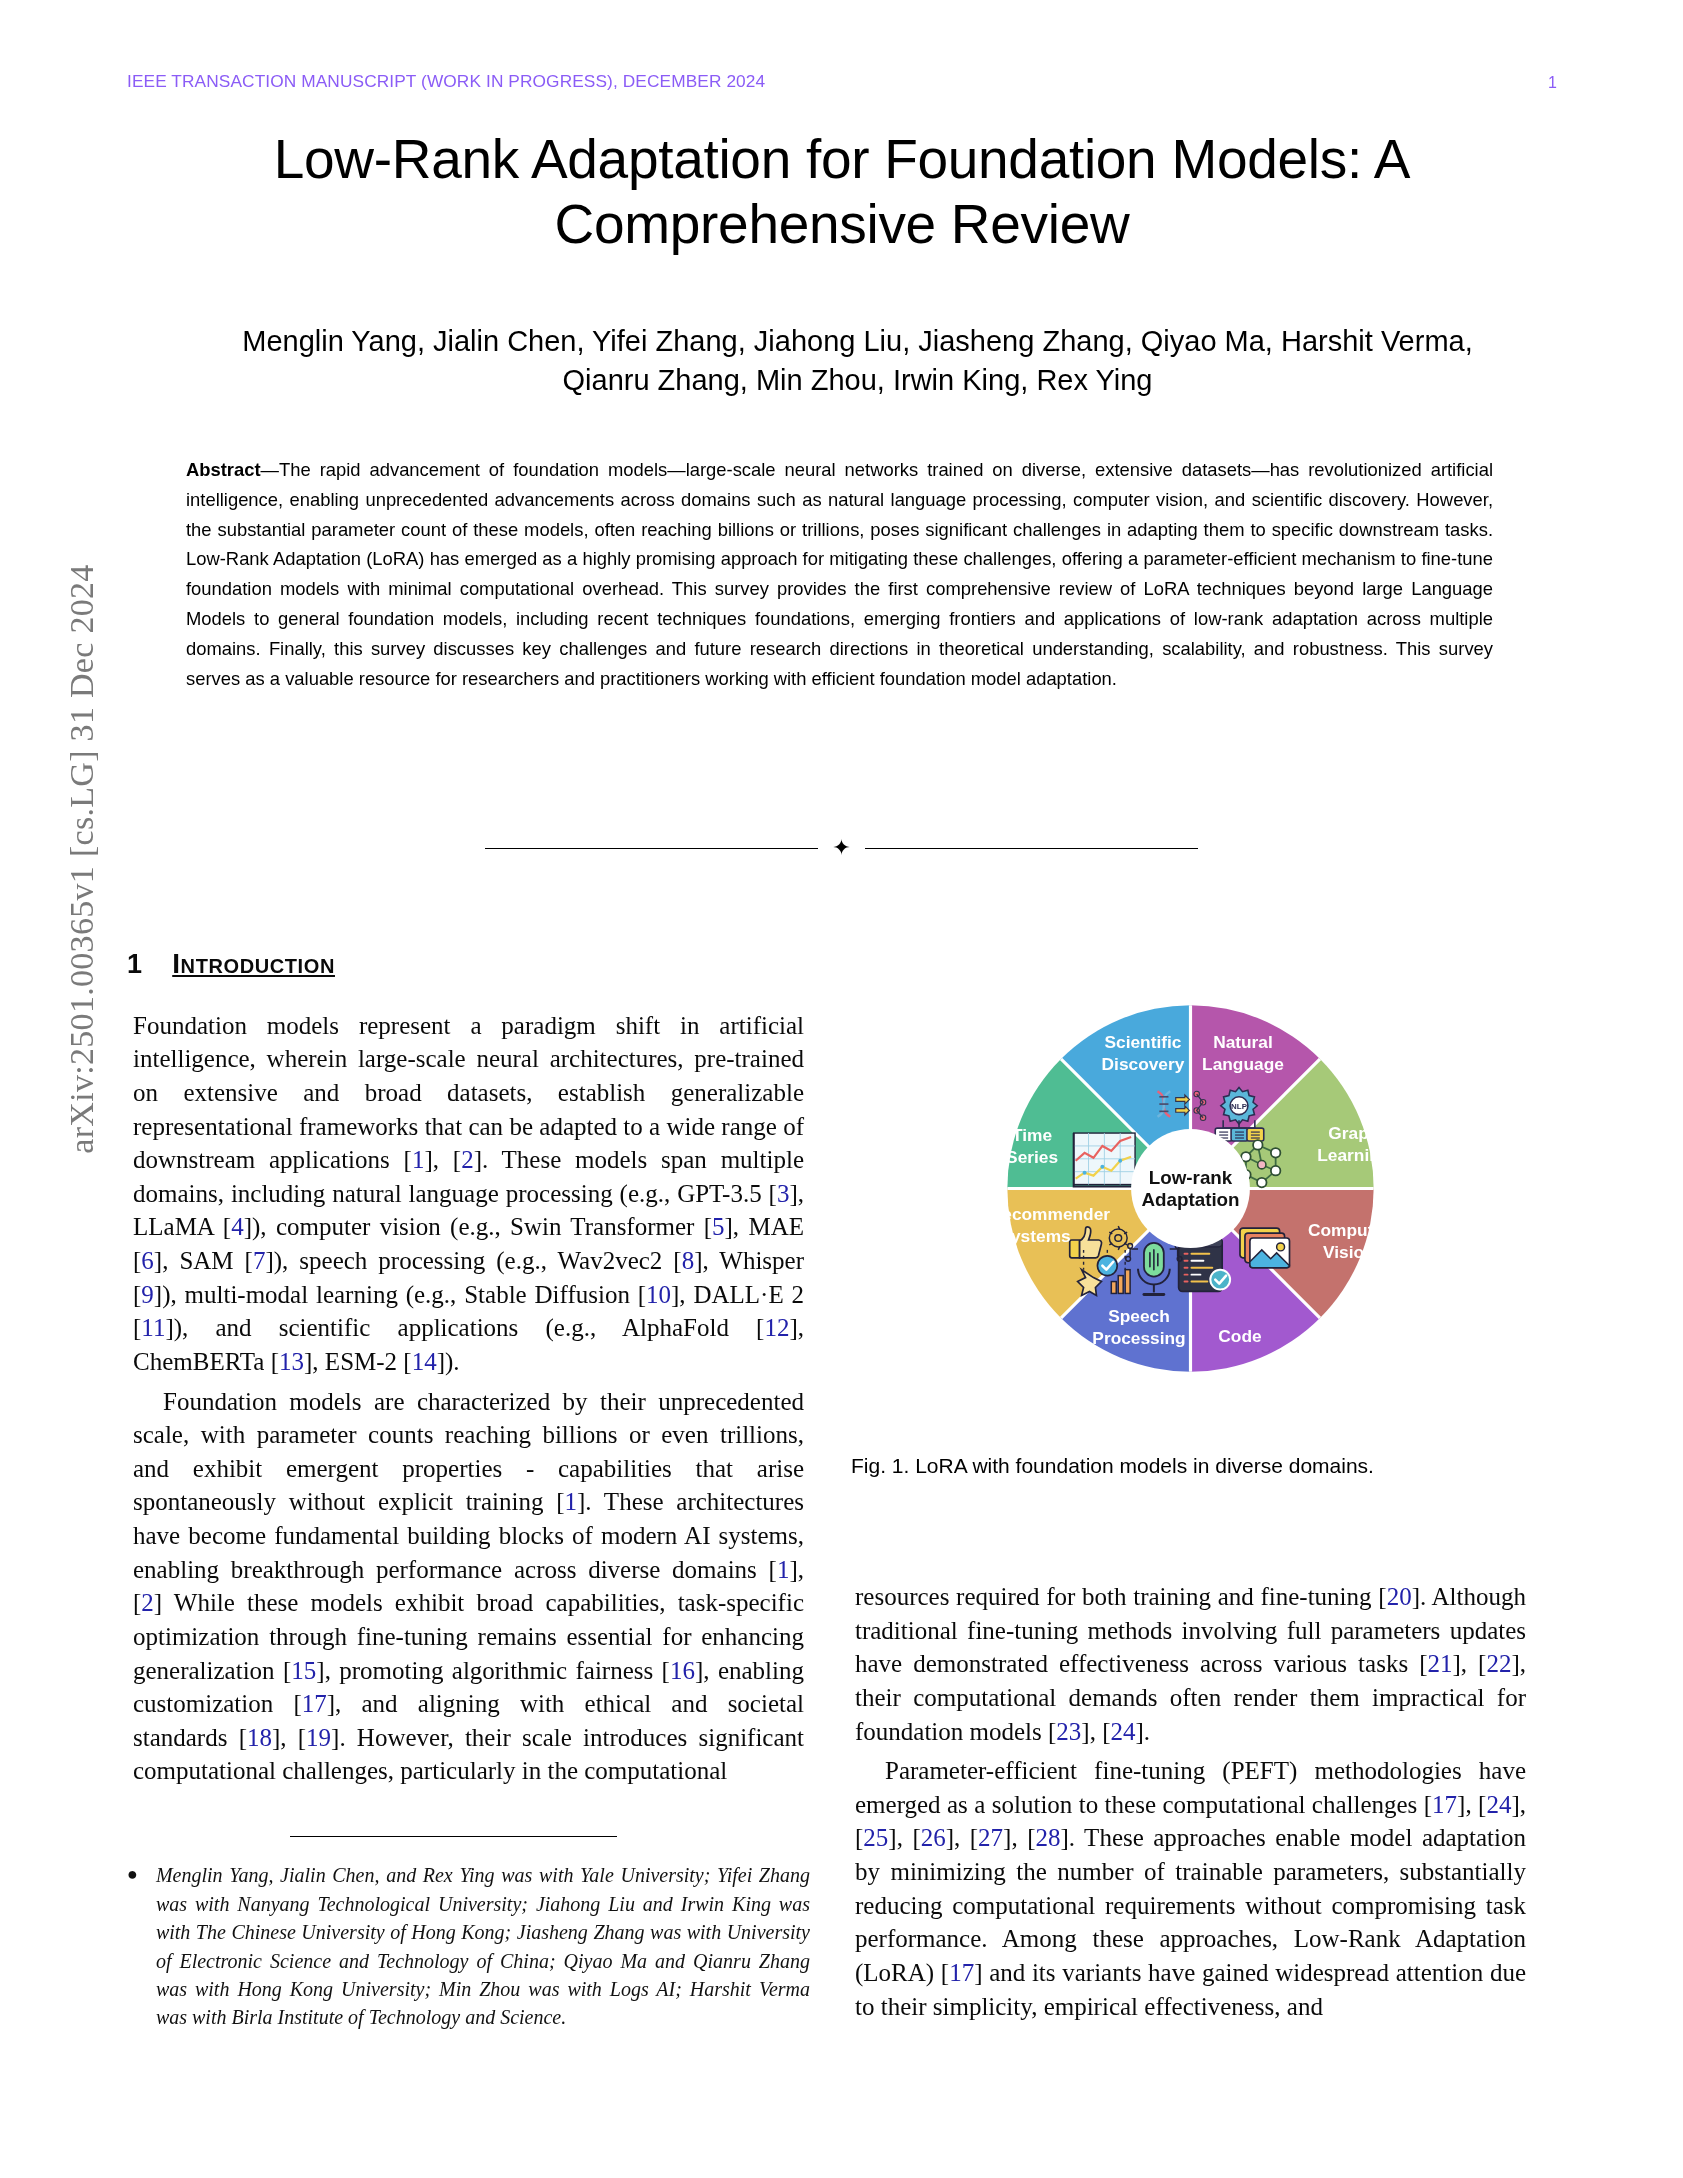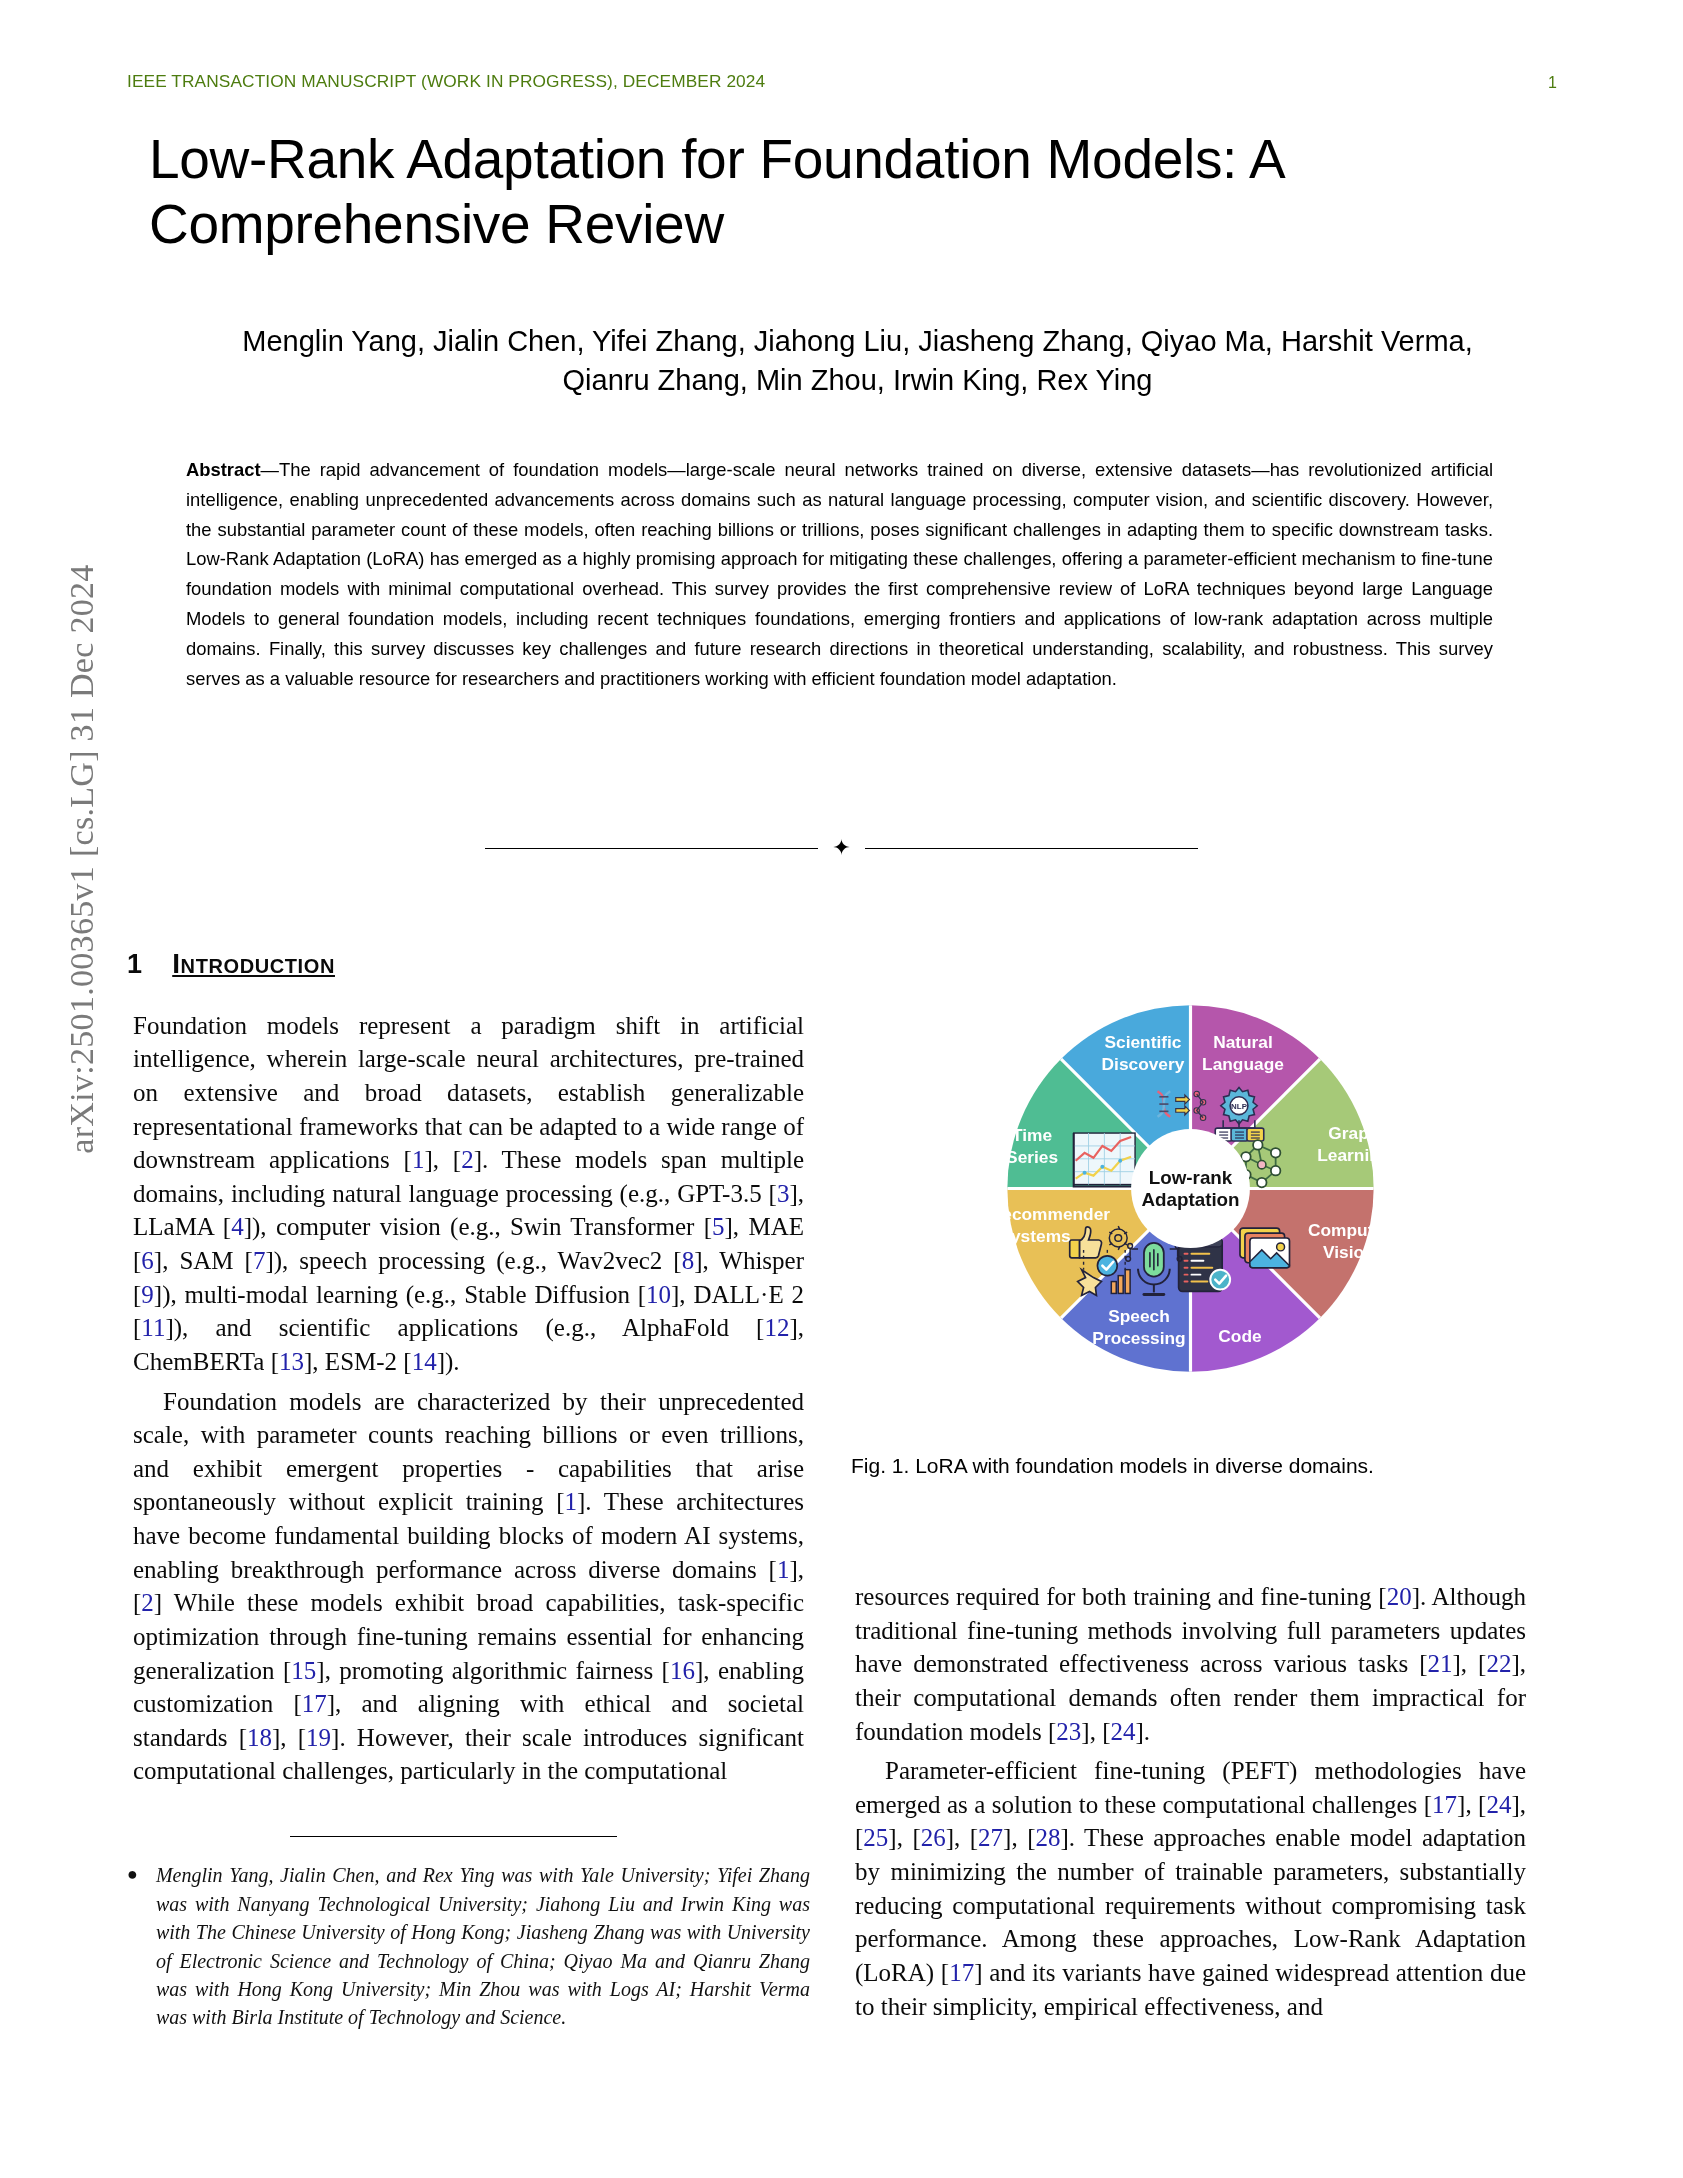--- a/index.html
+++ b/index.html
@@ -39,31 +39,31 @@
     left: 127px;
     top: 71px;
     width: 1430px;
     display: flex;
     justify-content: space-between;
     align-items: flex-end;
     font-family: "Liberation Sans Narrow", "Liberation Sans", sans-serif;
     font-stretch: condensed;
     font-size: 17.3px;
     letter-spacing: 0.1px;
-    color: #4d7c0f;
+    color: #8b5cf6;
   }
   .runhead .pageno { font-size: 16px; }
 
   
   .title {
     position: absolute;
     left: 149px;
     top: 127px;
     width: 1386px;
-    text-align: left;
+    text-align: center;
     font-family: "Liberation Sans Narrow", "Liberation Sans", sans-serif;
     font-stretch: condensed;
     font-weight: 400;
     font-size: 55px;
     line-height: 1.18;
     letter-spacing: -0.3px;
     color: #000;
   }
 
   .authors {

